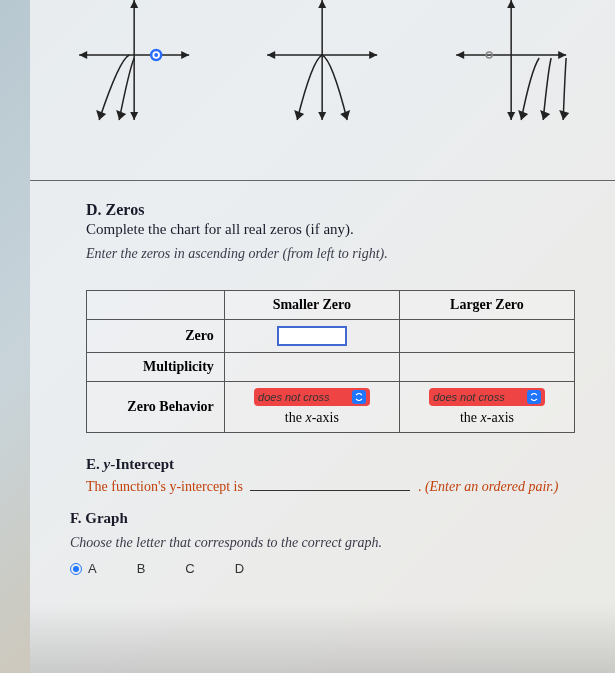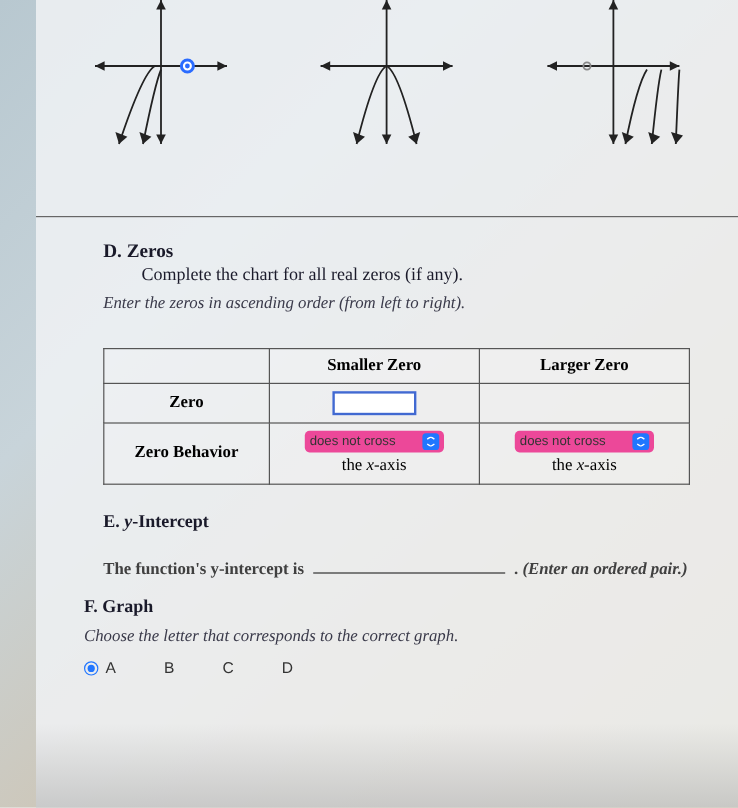--- a/index.html
+++ b/index.html
@@ -44,39 +44,38 @@
     }
     .section-title {
       font-weight: bold;
       font-size: 16px;
       color: #1a1a2a;
     }
     .section-desc {
       font-size: 15px;
       color: #1a1a2a;
       margin-top: 2px;
-      margin-left: 32px;
     }
     .hint {
       font-style: italic;
       font-size: 14px;
       color: #3a3a4a;
       margin: 8px 0 6px 0;
     }
     table.zeros {
       border-collapse: collapse;
       width: 100%;
       background: rgba(255,255,255,0.15);
       margin-top: 28px;
     }
     table.zeros th, table.zeros td {
       border: 1px solid #555;
       padding: 6px 10px;
       font-size: 14px;
-      text-align: center;
+      text-align: right;
       vertical-align: middle;
     }
     table.zeros th.colhead {
       text-align: center;
       font-weight: bold;
       background: rgba(255,255,255,0.1);
     }
     table.zeros td.center {
       text-align: center;
     }
@@ -92,27 +91,28 @@
       display: inline-block;
       width: 70px;
       height: 20px;
       border: 2px solid #4169d1;
       background: #fff;
       vertical-align: middle;
     }
     .select-chip {
       display: inline-flex;
       align-items: center;
-      background: #ec4899;
+      background: #ef4444;
       border-radius: 4px;
       padding: 2px 4px;
       font-family: Arial, sans-serif;
       font-size: 11px;
       color: #333;
       gap: 22px;
+      font-style: italic;
     }
     .select-arrow {
       display: inline-flex;
       width: 14px;
       height: 14px;
       background: #2176ff;
       border-radius: 3px;
       align-items: center;
       justify-content: center;
     }
@@ -125,23 +125,22 @@
     .fill-line {
       display: inline-block;
       border-bottom: 1px solid #333;
       width: 160px;
       height: 14px;
       vertical-align: baseline;
       margin: 0 4px;
     }
     .y-int-row {
       font-size: 14px;
-      color: #404040;
-      margin-top: 20px;
-      font-weight: bold;
+      color: #c2410c;
+      margin-top: 4px;
     }
     .section-f {
       padding: 10px 40px;
     }
     .choices {
       display: flex;
       gap: 40px;
       margin-top: 10px;
       font-family: Arial, sans-serif;
       font-size: 13px;
@@ -243,20 +242,25 @@
           <tr>
         <th></th>
         <th class="colhead">Smaller Zero</th>
         <th class="colhead">Larger Zero</th>
       </tr>
       <tr>
         <td class="row-label">Zero</td>
         <td class="center">
           <span class="input-box"></span>
         </td>
+        <td class="center"></td>
+      </tr>
+      <tr>
+        <td class="row-label">Multiplicity</td>
+        <td class="center"></td>
         <td class="center"></td>
       </tr>
       <tr>
         <td class="row-label">Zero Behavior</td>
         <td class="center">
           <span class="select-chip">
             <span>does not cross</span>
             <span class="select-arrow">
               <svg width="8" height="8" viewBox="0 0 8 8">
                     <path d="M1 2 L4 0 L7 2 M1 6 L4 8 L7 6" stroke="#fff" stroke-width="1.2" fill="none"></path>

